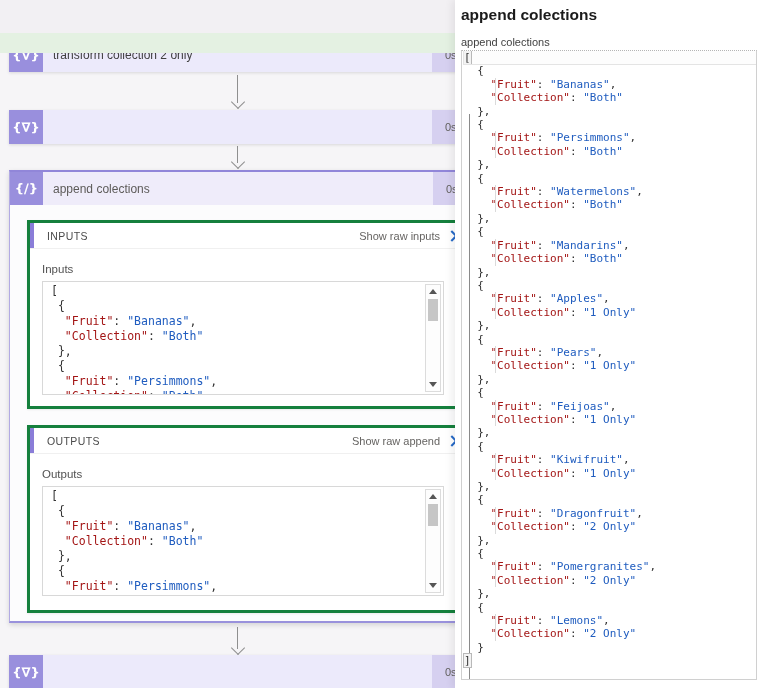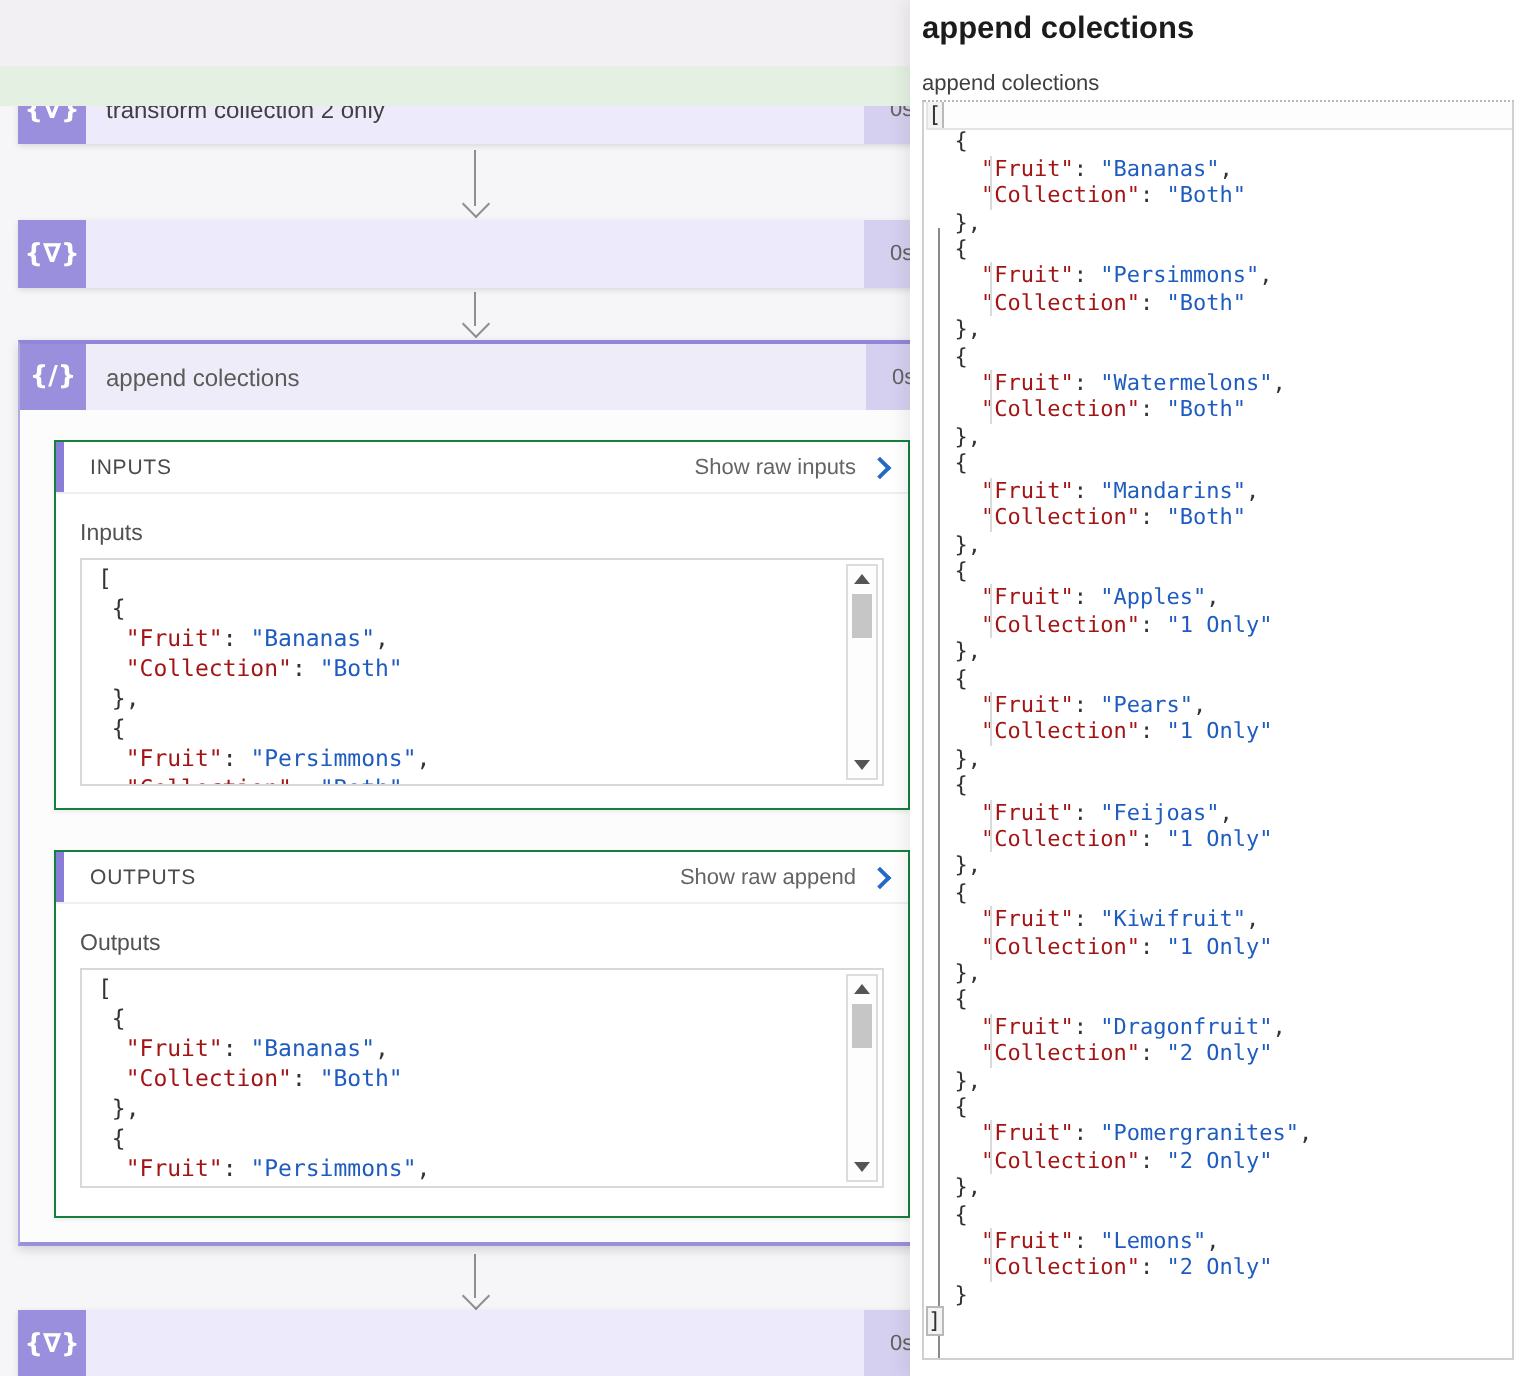--- a/index.html
+++ b/index.html
@@ -30,26 +30,26 @@
         border:1px solid #b2aae3;border-top:2px solid #9186d9;border-bottom:2px solid #9991dc;
         box-sizing:border-box;box-shadow:0 2px 5px rgba(0,0,0,.14);z-index:4;}
   .xhead{position:absolute;left:0;top:0;width:100%;height:33px;background:#efecfa;display:flex;align-items:center;}
   .xhead .iconblock{width:33px;height:33px;background:#998fdd;color:#fff;flex:0 0 33px;
         display:flex;align-items:center;justify-content:center;font-size:13px;font-weight:bold;
         font-family:"DejaVu Sans", sans-serif;}
   .xhead .ctitle{margin-left:10px;font-size:12px;color:#5d5b59;flex:1;}
   .xhead .dur{position:absolute;left:423px;top:0;width:31px;height:33px;background:#d6d0f0;
         display:flex;align-items:center;font-size:11px;color:#63615f;padding-left:13px;box-sizing:border-box;}
 
-  .subcard{position:absolute;left:17px;width:426px;background:#ffffff;border:1px solid #15803d;
+  .subcard{position:absolute;left:17px;width:426px;background:#ffffff;border:3px solid #15803d;
         box-shadow:0 1px 2px rgba(0,0,0,.07);}
   .subbar{position:relative;height:25px;border-bottom:1px solid #f0f0f0;display:flex;align-items:center;}
   .subbar .accent{position:absolute;left:0;top:0;width:4px;height:100%;background:#8a7dd8;}
   .subbar .subhdr{margin-left:17px;font-size:10.5px;letter-spacing:.4px;color:#4a4a4a;flex:1;}
-  .subbar .rawlink{display:flex;align-items:center;font-size:11px;color:#666462;cursor:pointer;margin-right:10px;}
+  .subbar .rawlink{display:flex;align-items:center;font-size:11px;color:#666462;cursor:pointer;}
   .subbar .chev{width:6px;height:6px;border-right:2px solid #2569c8;border-top:2px solid #2569c8;
         transform:rotate(45deg);margin-left:8px;}
   .sublabel{font-size:11.5px;color:#525252;margin:14px 0 6px 12px;}
   .codebox{position:relative;margin-left:12px;width:402px;border:1px solid #d8d8d8;background:#fff;
         overflow:hidden;box-sizing:border-box;}
   .codebox .code{padding:2px 0 0 8px;font-family:"DejaVu Sans Mono", monospace;font-size:11.5px;line-height:15px;color:#333;}
   .cl{white-space:pre;}
   .jk{color:#a31515;} .jv{color:#1f5cbf;}
 
   .sbar{position:absolute;right:2px;top:2px;bottom:2px;width:14px;border:1px solid #dcdcdc;background:#fdfdfd;}

